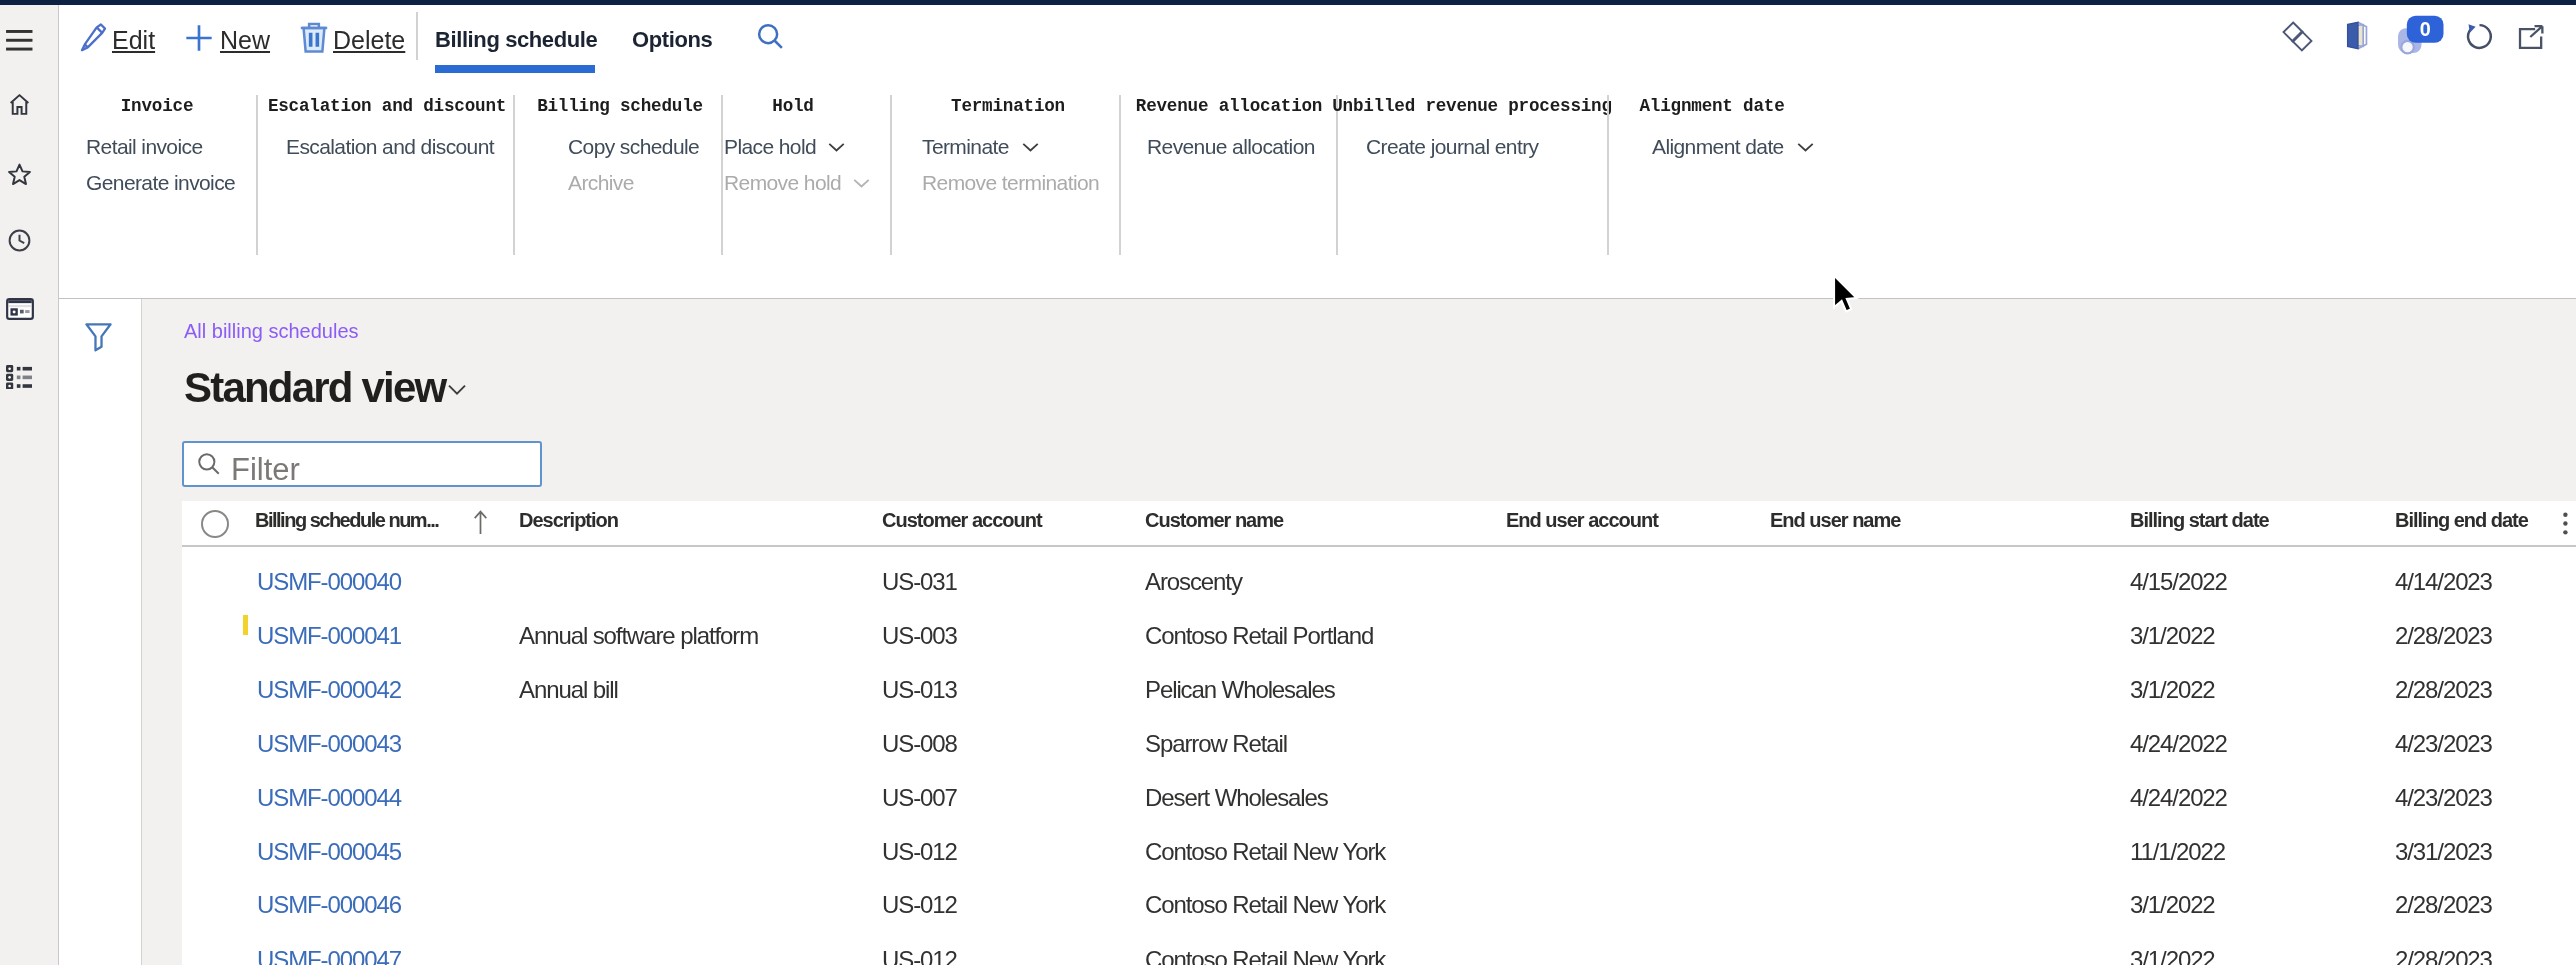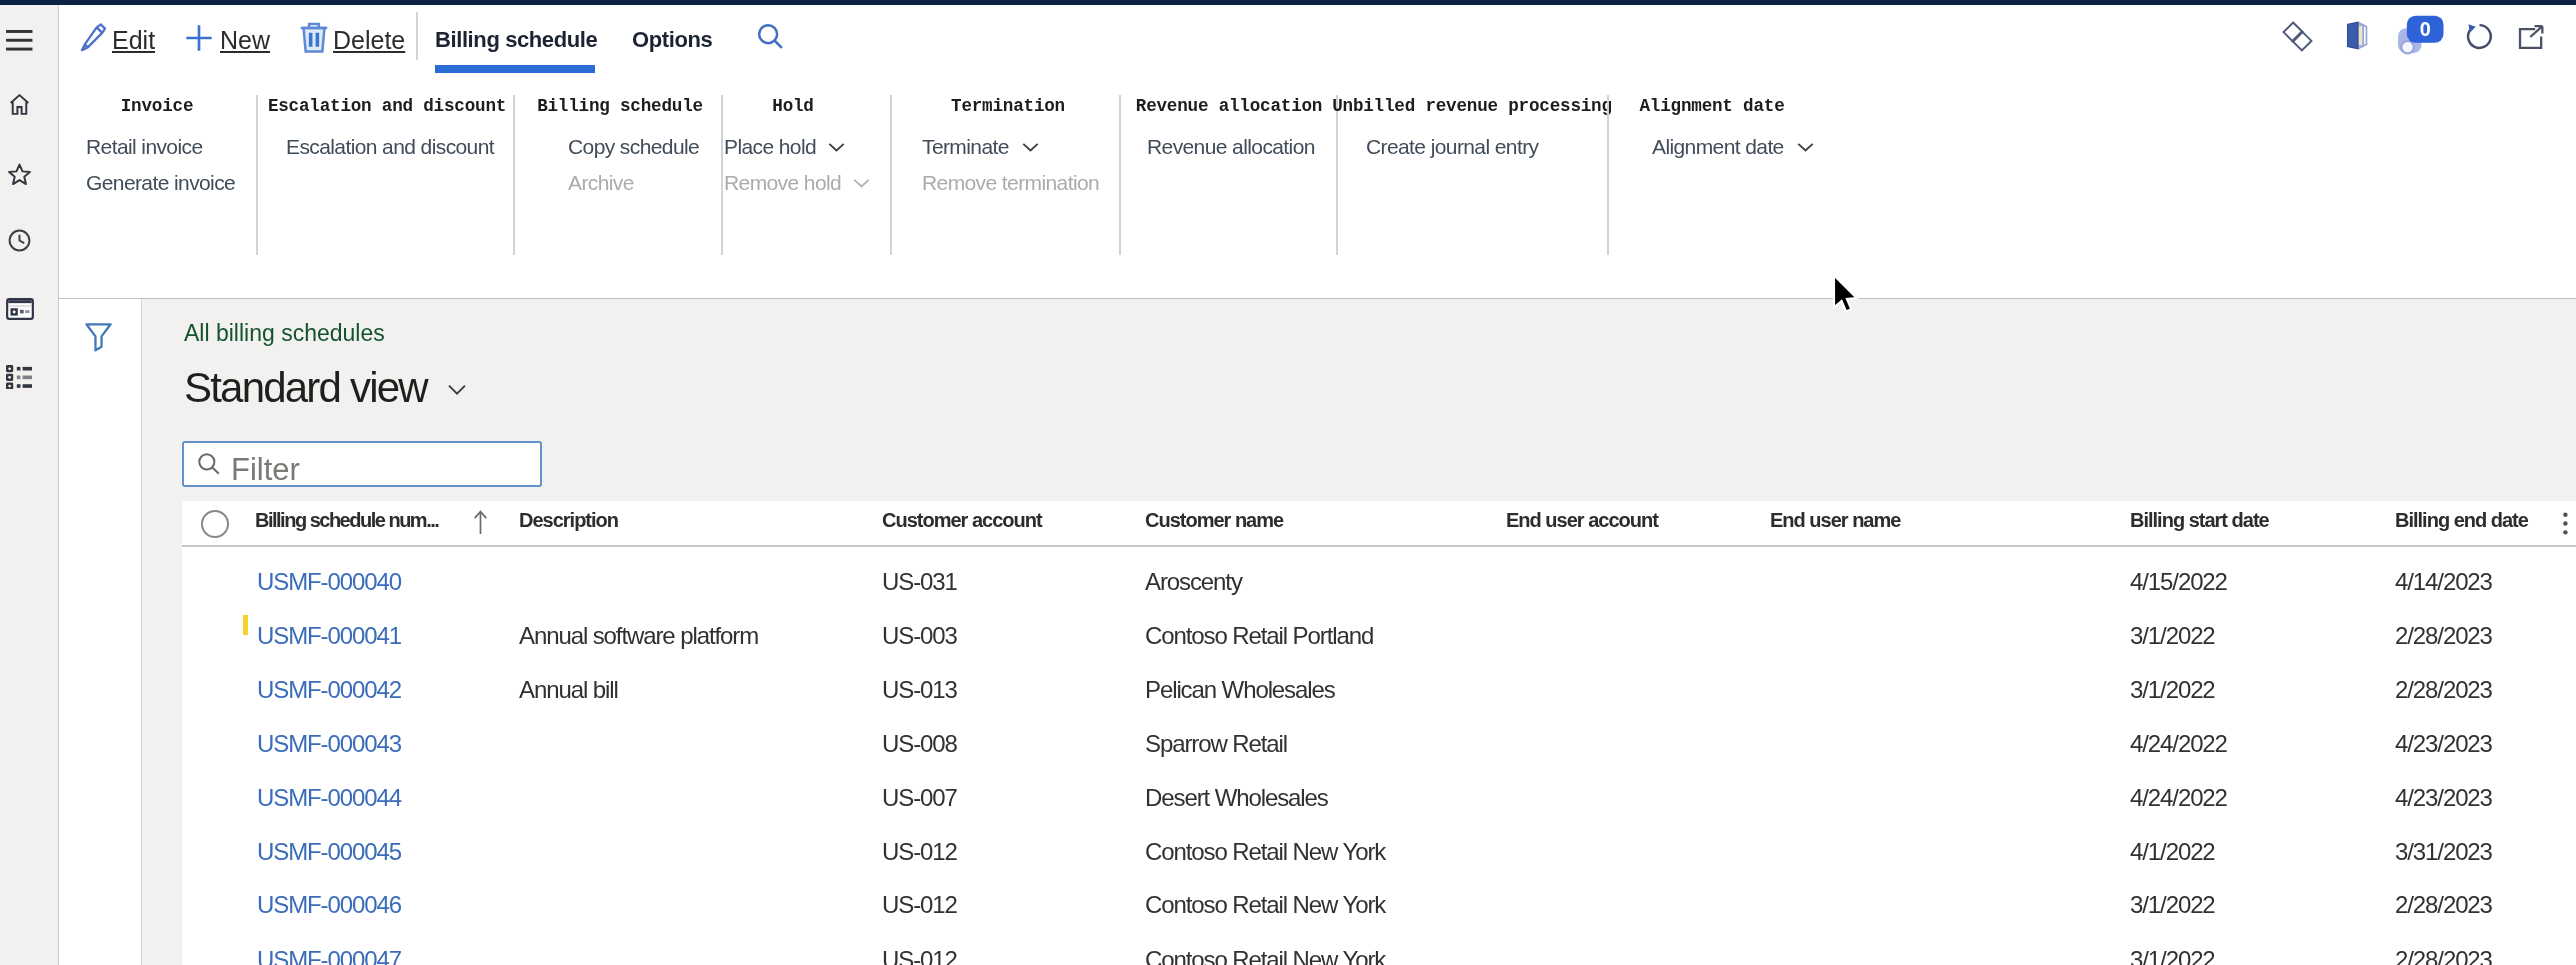--- a/index.html
+++ b/index.html
@@ -158,22 +158,22 @@
 <div class="abs vsep" style="left:1607px;top:95px;height:160px"></div>
 <div class="abs ghead" style="left:1712px;top:96px">Alignment date</div>
 <div class="abs gitem" style="left:1652px;top:135px">Alignment date <svg width="19" height="13" viewBox="0 0 26 18" style="margin-left:7.3px">
       <path d="M3 4 L13 13 L23 4" fill="none" stroke="#3f3f3f" stroke-width="2.6"></path>
     </svg></div>
 
 <svg class="abs" style="left:84px;top:321px" width="29" height="32" viewBox="0 0 24 26" fill="none" stroke="#4577b8" stroke-width="1.9" stroke-linejoin="round">
   <path d="M2 2.5 H22 L14.5 12.5 V21 L9.5 24 V12.5 Z"></path>
 </svg>
 
-<div class="abs" style="left:184px;top:320px;font-size:23px;color:#14532d;text-align:center;">All billing schedules</div>
-<div class="abs" style="left:184px;top:364px;font-size:42px;font-weight:400;color:#201f1d;letter-spacing:-1.8px;text-align:center;">Standard view</div>
+<div class="abs" style="left:184px;top:320px;font-size:20px;color:#8b5cf6;text-align:center;">All billing schedules</div>
+<div class="abs" style="left:184px;top:364px;font-size:42px;font-weight:700;color:#201f1d;letter-spacing:-1.8px;text-align:center;">Standard view</div>
 <svg class="abs" style="left:446px;top:382px" width="22" height="16" viewBox="0 0 30 22">
     <path d="M4 5 L15 16 L26 5" fill="none" stroke="#3c3c3c" stroke-width="2.6"></path>
   </svg>
 <div class="abs" style="left:182px;top:441px;width:360px;height:46px;background:#ffffff;border:2.2px solid #6193cd;border-radius:2.9px;box-sizing:border-box;"></div>
 <svg class="abs" style="left:196px;top:451px" width="26" height="26" viewBox="0 0 24 24" fill="none" stroke="#6b6966" stroke-width="1.8">
   <circle cx="10" cy="10" r="7"></circle>
     <path d="M15.2 15.2 L21 21"></path>
 </svg>
 <div class="abs" style="left:231px;top:452px;font-size:31px;color:#7b7875;">Filter</div>
 
@@ -229,21 +229,21 @@
 
 <div class="abs link" style="left:257px;top:784px">USMF-000044</div>
 <div class="abs cell" style="left:882px;top:784px">US-007</div>
 <div class="abs cell" style="left:1145px;top:784px">Desert Wholesales</div>
 <div class="abs cell" style="left:2130px;top:784px">4/24/2022</div>
 <div class="abs cell" style="left:2395px;top:784px">4/23/2023</div>
 
 <div class="abs link" style="left:257px;top:838px">USMF-000045</div>
 <div class="abs cell" style="left:882px;top:838px">US-012</div>
 <div class="abs cell" style="left:1145px;top:838px">Contoso Retail New York</div>
-<div class="abs cell" style="left:2130px;top:838px">4/1/2022</div>
+<div class="abs cell" style="left:2130px;top:838px">11/1/2022</div>
 <div class="abs cell" style="left:2395px;top:838px">3/31/2023</div>
 
 <div class="abs link" style="left:257px;top:891px">USMF-000046</div>
 <div class="abs cell" style="left:882px;top:891px">US-012</div>
 <div class="abs cell" style="left:1145px;top:891px">Contoso Retail New York</div>
 <div class="abs cell" style="left:2130px;top:891px">3/1/2022</div>
 <div class="abs cell" style="left:2395px;top:891px">2/28/2023</div>
 
 <div class="abs link" style="left:257px;top:946px">USMF-000047</div>
 <div class="abs cell" style="left:882px;top:946px">US-012</div>

